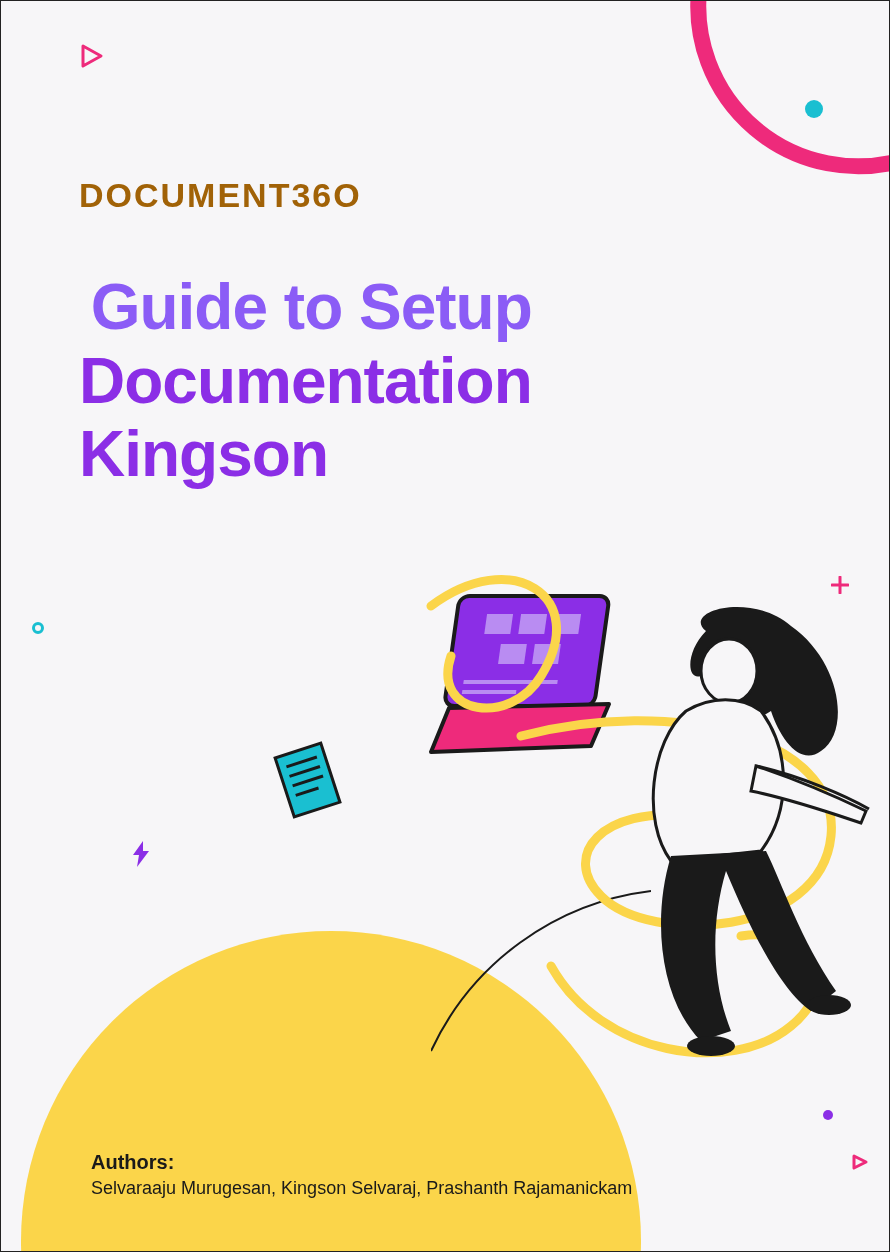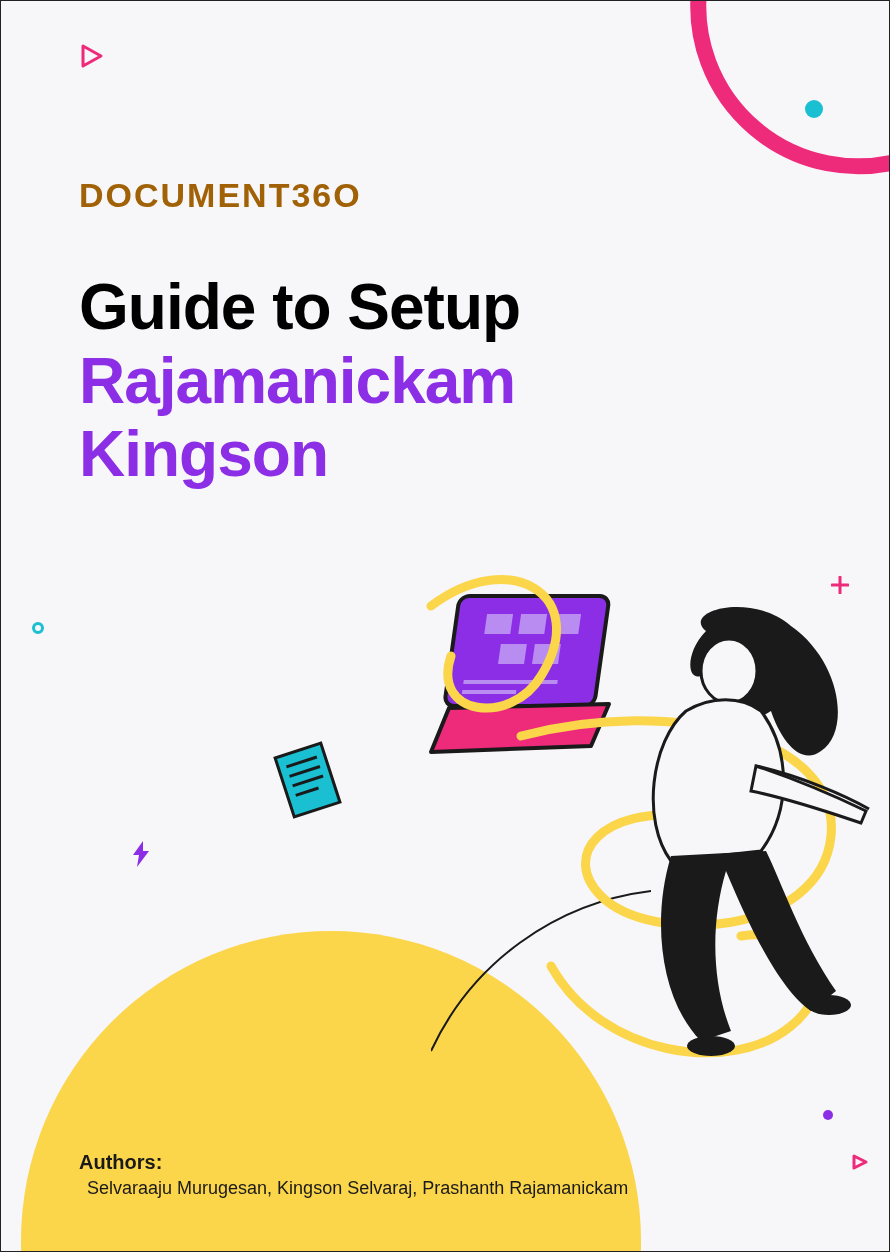--- a/index.html
+++ b/index.html
@@ -23,37 +23,36 @@
   }
   .title-block {
     position: absolute;
     top: 270px;
     left: 78px;
     font-size: 64px;
     font-weight: 800;
     line-height: 1.15;
     letter-spacing: -1px;
   }
-  .title-line1 { color: #000000; text-align: right; }
+  .title-line1 { color: #8b5cf6; text-align: right; }
   .title-line2, .title-line3 { color: #8b2ee6; }
   .authors {
     position: absolute;
     bottom: 52px;
-    left: 78px;
+    left: 90px;
   }
   .authors-label {
     font-weight: 700;
     font-size: 20px;
     color: #1a1a1a;
     margin-bottom: 4px;
   }
   .authors-names {
     font-size: 18px;
     color: #1a1a1a;
-    margin-left: 8px;
   }
   
   .deco { position: absolute; }
   .deco svg { display: block; }
 </style>
 </head>
 <body>
 
 <div class="deco" style="top:42px; left:78px;">
   <svg width="26" height="26" viewBox="0 0 26 26">
@@ -65,21 +64,21 @@
   <svg width="260" height="190" viewBox="0 0 260 190">
     <path d="M60 0 A 160 160 0 0 0 260 170" fill="none" stroke="#ee2a7b" stroke-width="16" stroke-linecap="round"></path>
     <circle cx="175" cy="118" r="9" fill="#1abfd1"></circle>
   </svg>
 </div>
 
 <div class="logo">DOCUMENT36O</div>
 
 <div class="title-block">
   <div class="title-line1">Guide to Setup</div>
-  <div class="title-line2">Rajamanickam</div>
+  <div class="title-line2">Documentation</div>
   <div class="title-line3">Kingson</div>
 </div>
 
 <div class="deco" style="top:620px; left:30px;">
   <svg width="14" height="14">
       <circle cx="7" cy="7" r="4.5" fill="none" stroke="#1abfd1" stroke-width="3"></circle>
     </svg>
 </div>
 
 <div class="deco" style="top:840px; left:130px;">

